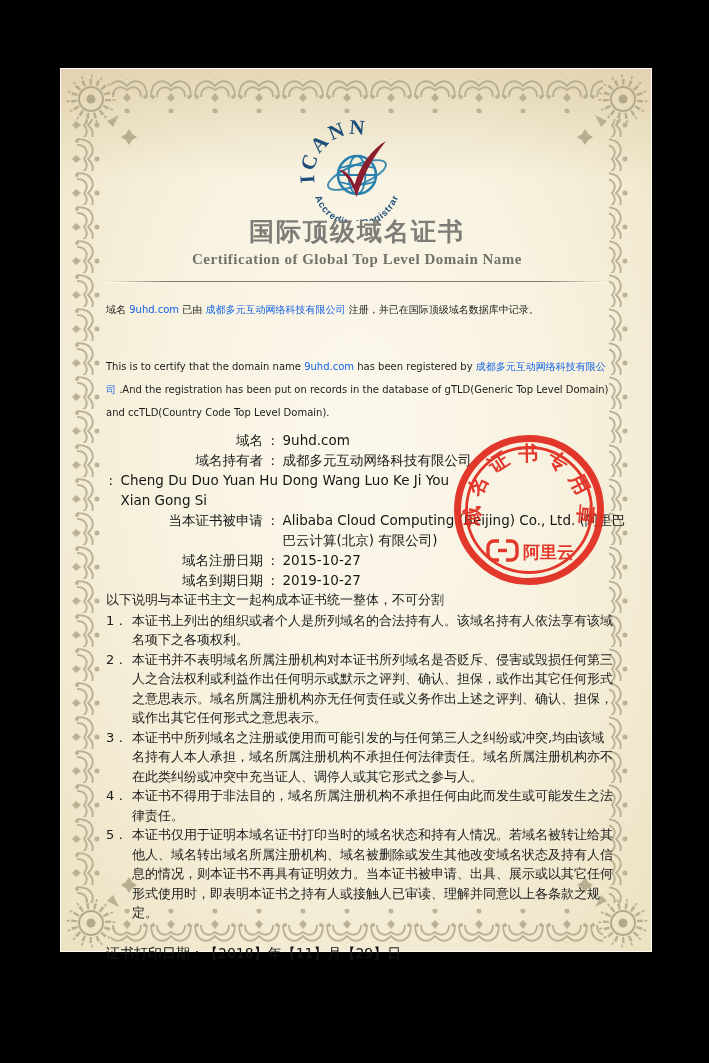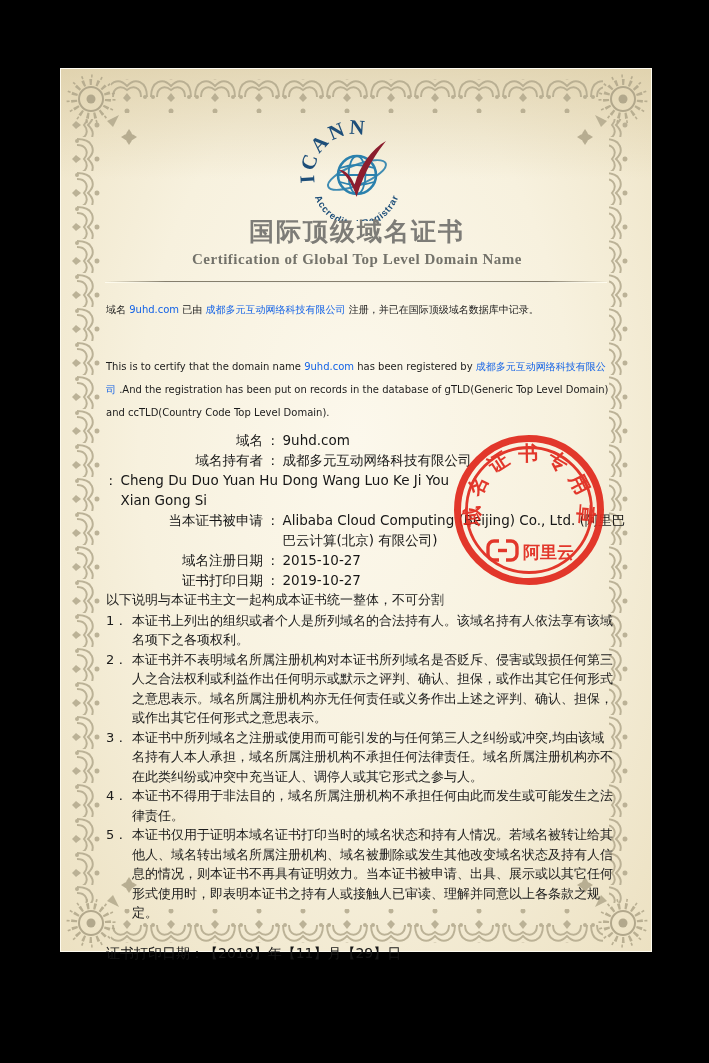--- a/index.html
+++ b/index.html
@@ -158,21 +158,21 @@
       <span class="detail-label">当本证书被申请</span>
         <span class="detail-sep">：</span>
         <span class="detail-value">Alibaba Cloud Computing (Beijing) Co., Ltd. (阿里巴巴云计算(北京) 有限公司)</span>
     </div>
     <div class="detail-row">
       <span class="detail-label">域名注册日期</span>
         <span class="detail-sep">：</span>
         <span class="detail-value">2015-10-27</span>
     </div>
     <div class="detail-row">
-      <span class="detail-label">证书打印日期</span>
+      <span class="detail-label">域名到期日期</span>
         <span class="detail-sep">：</span>
         <span class="detail-value">2019-10-27</span>
     </div>
   </div>
 
   <div class="seal">
     <svg width="154" height="154" viewBox="0 0 154 154" opacity="0.92">
       <defs>
         <path id="sealArc" d="M 30,94.1 A 50,50 0 1 1 124,94.1"></path>
       </defs>

